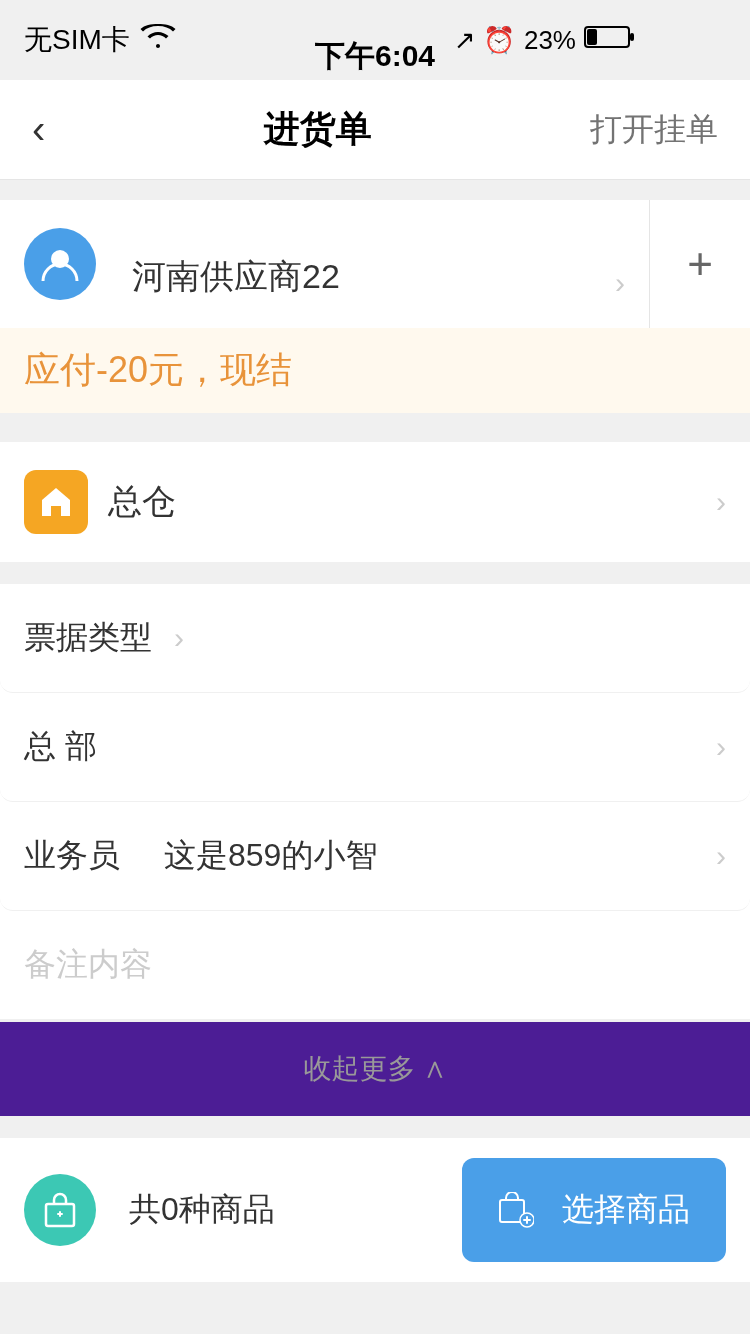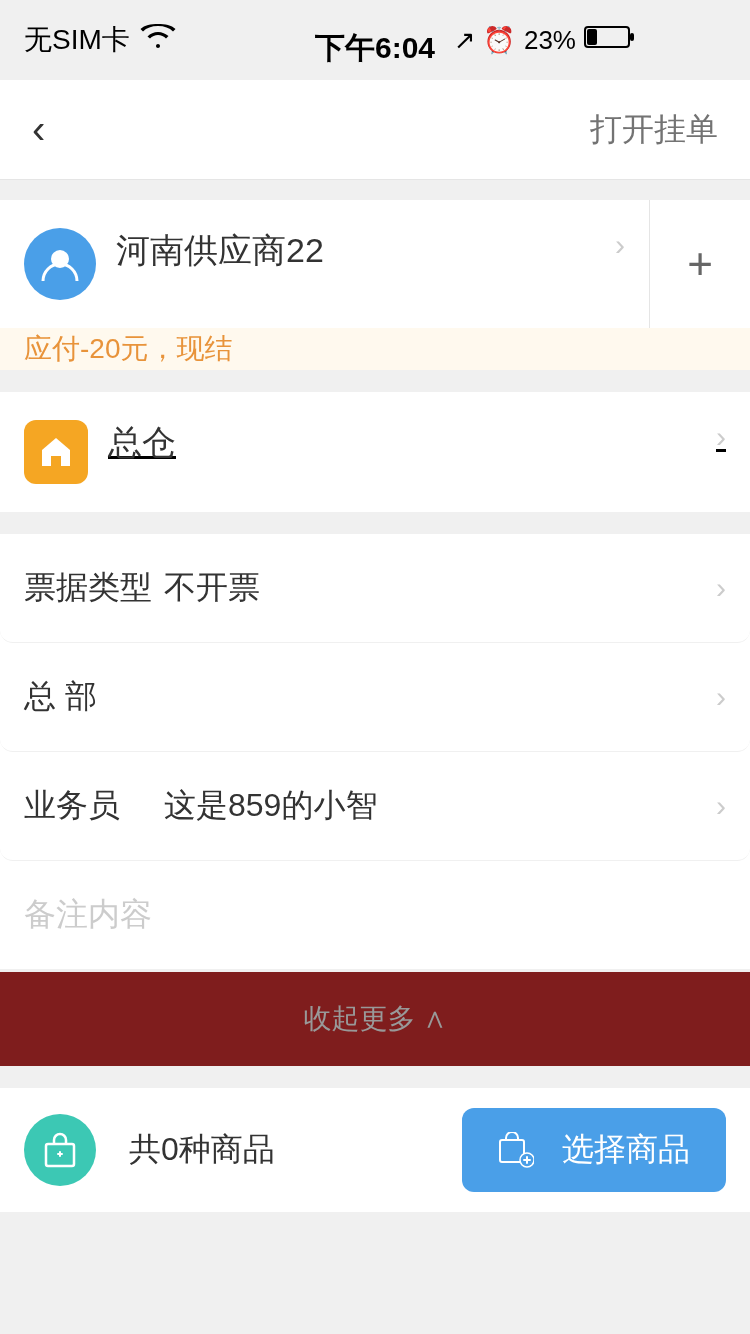--- a/index.html
+++ b/index.html
@@ -30,21 +30,21 @@
       align-items: center;
       gap: 10px;
     }
     .status-center {
       font-size: 30px;
       font-weight: 600;
       color: #000;
       position: absolute;
       left: 50%;
       transform: translateX(-50%);
-      top: 28px;
+      top: 36px;
     }
     .status-right {
       display: flex;
       align-items: center;
       gap: 8px;
       font-size: 26px;
       font-weight: 500;
     }
 
     
@@ -82,23 +82,24 @@
 
     
     .supplier-section {
       background: #fff;
       display: flex;
       align-items: center;
     }
     .supplier-main {
       flex: 1;
       display: flex;
-      align-items: flex-start;
+      align-items: flex-end;
       padding: 28px 24px;
       border-right: 1px solid #e5e5e5;
+      gap: 16px;
     }
     .supplier-avatar {
       width: 72px;
       height: 72px;
       border-radius: 50%;
       background: #4a9fe8;
       display: flex;
       align-items: center;
       justify-content: center;
       margin-right: 20px;
@@ -124,33 +125,32 @@
       align-items: center;
       justify-content: center;
       font-size: 44px;
       color: #666;
       cursor: pointer;
     }
 
     
     .notice-banner {
       background: #fff9ee;
-      padding: 2px 24px;
-      font-size: 28px;
+      padding: 18px 24px;
+      font-size: 36px;
       color: #e8933a;
     }
 
     
     .warehouse-row {
       background: #fff;
       display: flex;
-      align-items: flex-start;
+      align-items: center;
       padding: 28px 24px;
-      margin-top: 2px;
-      text-decoration: underline;
+      margin-top: 9px;
     }
     .warehouse-icon {
       width: 64px;
       height: 64px;
       border-radius: 12px;
       background: #f5a623;
       display: flex;
       align-items: center;
       justify-content: center;
       margin-right: 20px;
@@ -188,21 +188,21 @@
       flex: 1;
       font-size: 32px;
       color: #333;
     }
     .form-value.placeholder {
       color: #ccc;
     }
 
     
     .collapse-row {
-      background: #7f1d1d;
+      background: #4c1d95;
       display: flex;
       align-items: center;
       justify-content: center;
       padding: 28px 0;
       border-top: 1px solid #f0f0f0;
       cursor: pointer;
       margin-top: 2px;
     }
     .collapse-text {
       font-size: 28px;
@@ -233,21 +233,21 @@
       justify-content: center;
     }
     .product-count-text {
       font-size: 32px;
       color: #333;
     }
     .select-product-btn {
       background: #4a9fe8;
       color: #fff;
       font-size: 32px;
-      padding: 20px 36px;
+      padding: 30px 36px;
       border-radius: 12px;
       display: flex;
       align-items: center;
       gap: 28px;
       cursor: pointer;
     }
 
     .content-area {
       flex: 1;
       background: #f0f0f0;
@@ -278,20 +278,21 @@
         <rect x="1" y="3" width="44" height="20" rx="3" stroke="#000" stroke-width="2" fill="none"></rect>
         <rect x="46" y="9" width="4" height="8" rx="2" fill="#000"></rect>
         <rect x="3" y="5" width="10" height="16" rx="2" fill="#000"></rect>
       </svg>
     </span>
   </div>
 </div>
 
 <div class="nav-bar">
   <span class="nav-back">‹</span>
+  <span class="nav-title">进货单</span>
   <span class="nav-action">打开挂单</span>
 </div>
 
 <div class="section-divider"></div>
 
 <div class="supplier-section">
   <div class="supplier-main">
     <div class="supplier-avatar">
       <svg viewBox="0 0 42 42" fill="none" xmlns="http://www.w3.org/2000/svg">
         <circle cx="21" cy="16" r="9" fill="white"></circle>
@@ -318,21 +319,20 @@
   <span class="warehouse-name">总仓</span>
   <span class="chevron-icon">›</span>
 </div>
 
 <div class="section-divider"></div>
 
 <div class="form-section">
 
   <div class="form-row">
     <span class="form-label">票据类型</span>
-    <span class="form-value">不开票</span>
     <span class="chevron-icon">›</span>
   </div>
 
   <div class="form-row">
     <span class="form-value">总 部</span>
     <span class="chevron-icon">›</span>
   </div>
 
   <div class="form-row">
     <span class="form-label">业务员</span>

